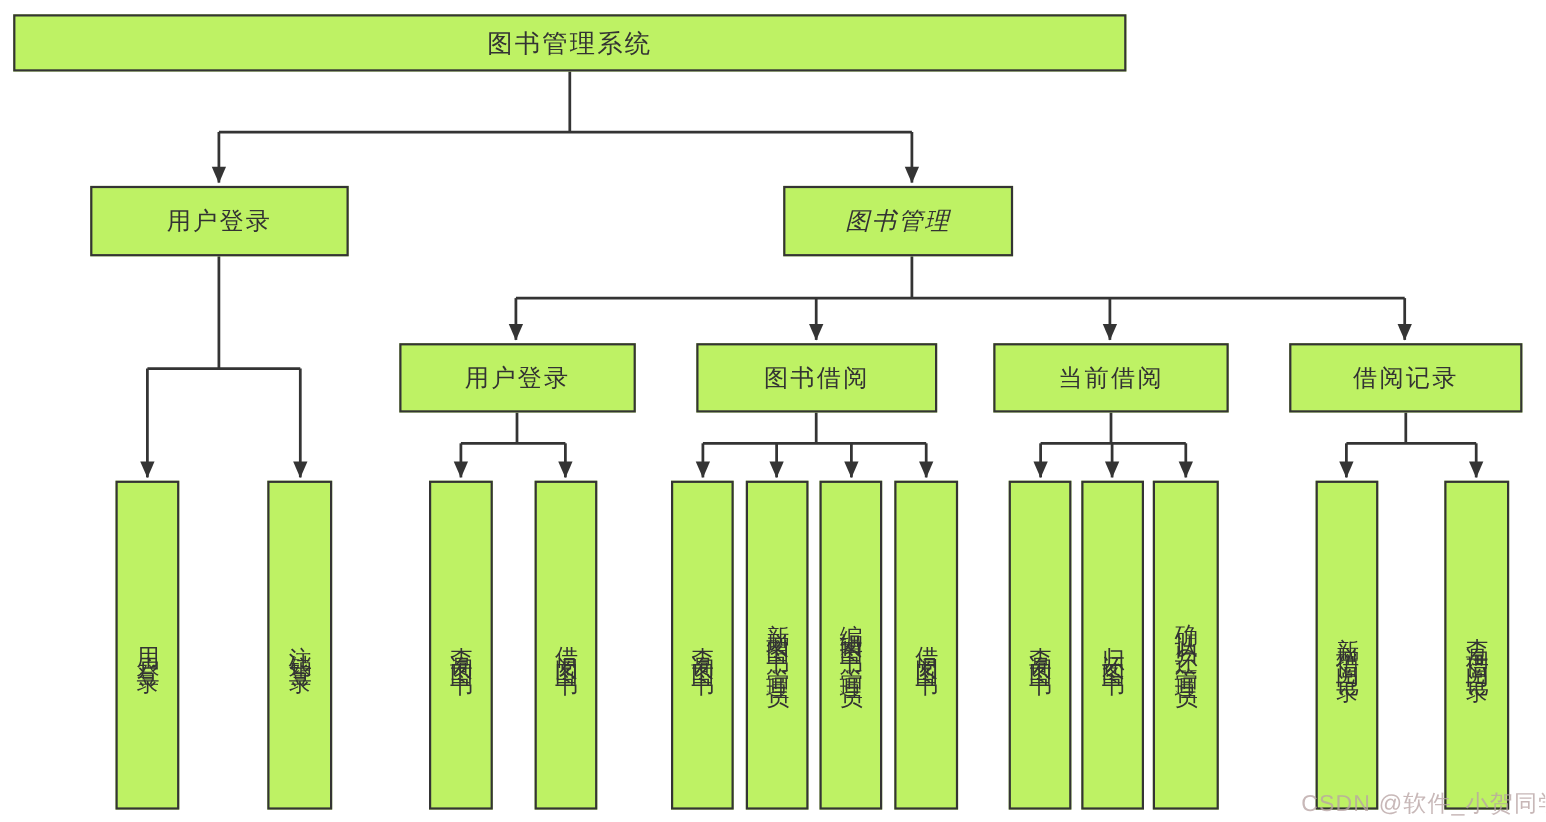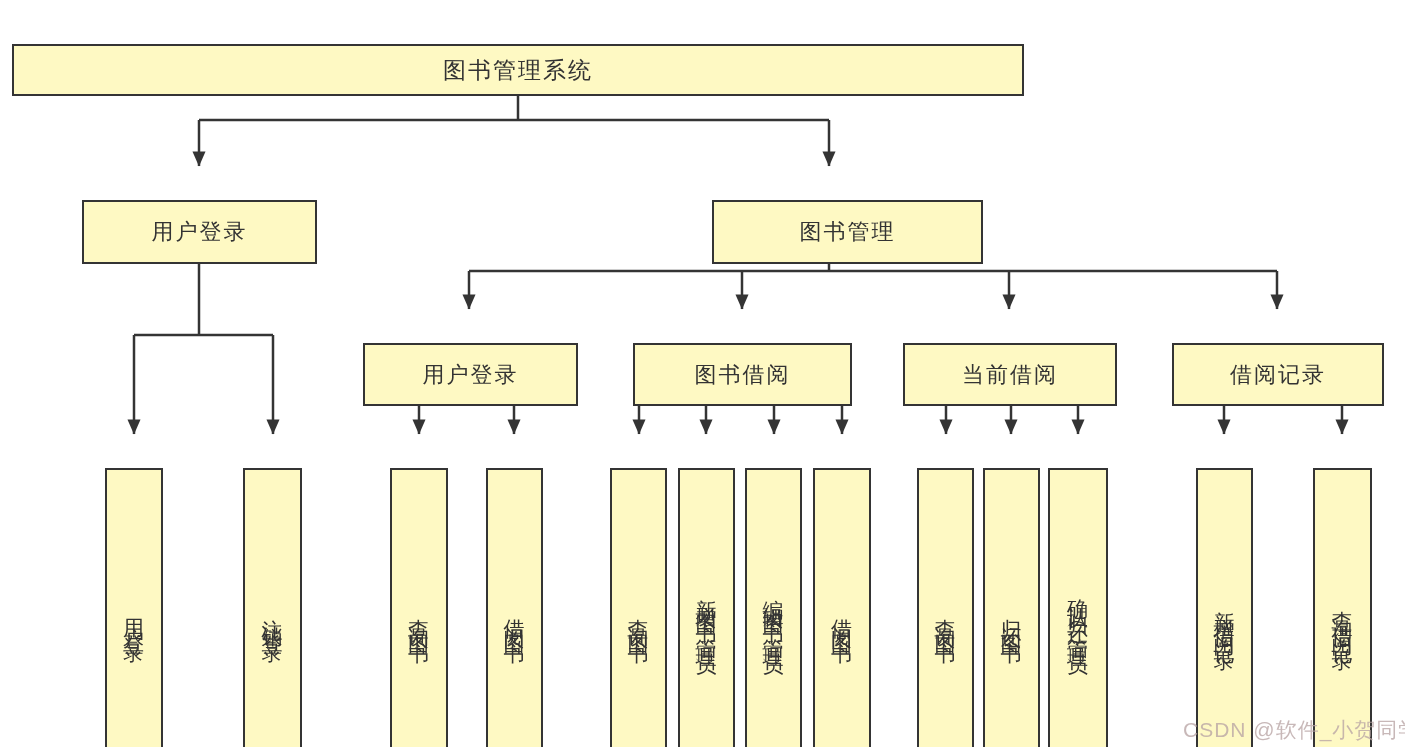--- a/index.html
+++ b/index.html
@@ -19,27 +19,26 @@
     position: absolute;
     left: 0;
     top: 0;
     z-index: 1;
     pointer-events: none;
   }
   .node {
     position: absolute;
     box-sizing: border-box;
     border: 2.5px solid #343434;
-    background: #fef9c3;
+    background: #bef264;
     color: #333333;
     display: flex;
     align-items: center;
     justify-content: center;
     z-index: 2;
-    margin-top: 31px;
   }
   .h-node {
     font-size: 22px;
     letter-spacing: 2px;
   }
   .root-node {
     font-size: 23px;
     letter-spacing: 2px;
   }
   .v-node span {
@@ -112,21 +111,21 @@
       <path d="M1278,375 V403"></path>
       <path d="M1224,403 H1342"></path>
       <path d="M1224,403 V434" marker-end="url(#arrowhead)"></path>
       <path d="M1342,403 V434" marker-end="url(#arrowhead)"></path>
     </g>
   </svg>
 
   <div class="node h-node root-node" style="left:12px; top:13px; width:1012px; height:52px;">图书管理系统</div>
 
   <div class="node h-node" style="left:82px; top:169px; width:235px; height:64px;">用户登录</div>
-  <div class="node h-node" style="left:712px; top:169px; width:271px; height:64px;">图书管理</div>
+  <div class="node h-node" style="left:712px; top:169px; width:209px; height:64px;font-style:italic;">图书管理</div>
 
   <div class="node h-node" style="left:363px; top:312px; width:215px; height:63px;">用户登录</div>
   <div class="node h-node" style="left:633px; top:312px; width:219px; height:63px;">图书借阅</div>
   <div class="node h-node" style="left:903px; top:312px; width:214px; height:63px;">当前借阅</div>
   <div class="node h-node" style="left:1172px; top:312px; width:212px; height:63px;">借阅记录</div>
 
   <div class="node v-node" style="left:105px; top:437px; width:58px; height:299px;">
     <span>用户登录</span>
   </div>
   <div class="node v-node" style="left:243px; top:437px; width:59px; height:299px;">

